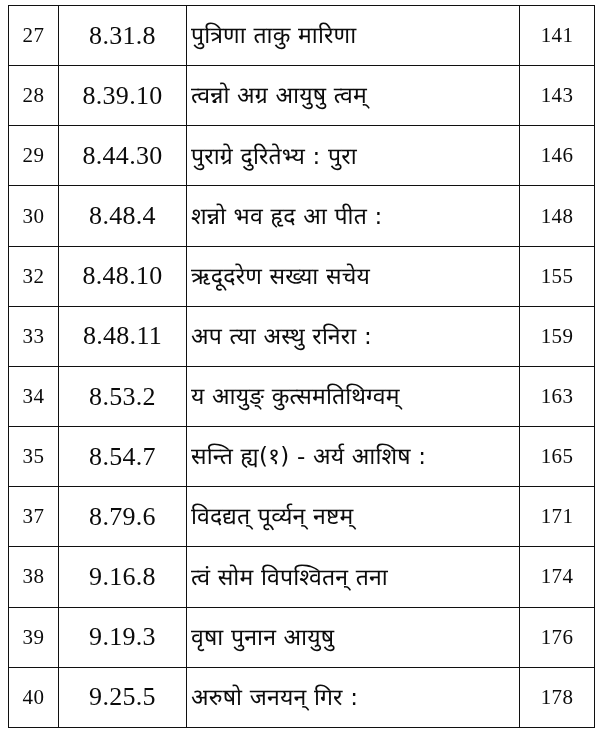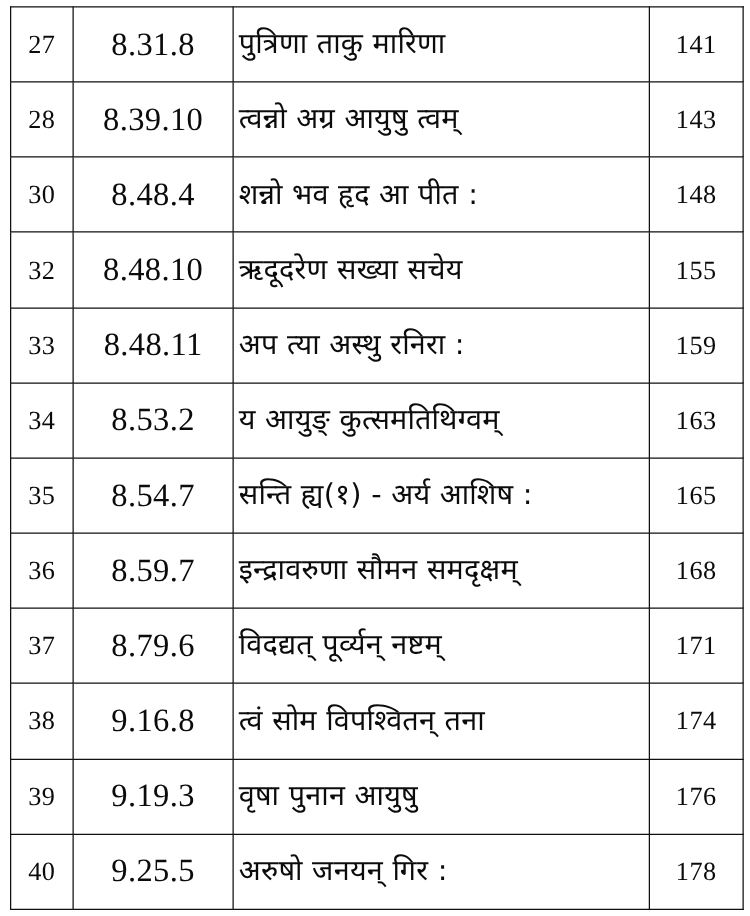--- a/index.html
+++ b/index.html
@@ -93,20 +93,26 @@
           <td class="cell-text">पुत्रिणा ताकु  मारिणा</td>
           <td class="cell-page">141</td>
         </tr>
         <tr class="index-row">
           <td class="cell-num">28</td>
           <td class="cell-ref">8.39.10</td>
           <td class="cell-text">त्वन्नो अग्र आयुषु त्वम्</td>
           <td class="cell-page">143</td>
         </tr>
         <tr class="index-row">
+          <td class="cell-num">29</td>
+          <td class="cell-ref">8.44.30</td>
+          <td class="cell-text">पुराग्रे  दुरितेभ्य :  पुरा</td>
+          <td class="cell-page">146</td>
+        </tr>
+        <tr class="index-row">
           <td class="cell-num">30</td>
           <td class="cell-ref">8.48.4</td>
           <td class="cell-text">शन्नो भव हृद आ पीत :</td>
           <td class="cell-page">148</td>
         </tr>
         <tr class="index-row">
           <td class="cell-num">32</td>
           <td class="cell-ref">8.48.10</td>
           <td class="cell-text">ऋदूदरेण सख्या  सचेय</td>
           <td class="cell-page">155</td>
@@ -123,26 +129,20 @@
           <td class="cell-text">य आयुङ् कुत्समतिथिग्वम्</td>
           <td class="cell-page">163</td>
         </tr>
         <tr class="index-row">
           <td class="cell-num">35</td>
           <td class="cell-ref">8.54.7</td>
           <td class="cell-text">सन्ति ह्य(१) - अर्य आशिष :</td>
           <td class="cell-page">165</td>
         </tr>
         <tr class="index-row">
-          <td class="cell-num">36</td>
-          <td class="cell-ref">8.59.7</td>
-          <td class="cell-text">इन्द्रावरुणा सौमन  समदृक्षम्</td>
-          <td class="cell-page">168</td>
-        </tr>
-        <tr class="index-row">
           <td class="cell-num">37</td>
           <td class="cell-ref">8.79.6</td>
           <td class="cell-text">विदद्यत् पूर्व्यन् नष्टम्</td>
           <td class="cell-page">171</td>
         </tr>
         <tr class="index-row">
           <td class="cell-num">38</td>
           <td class="cell-ref">9.16.8</td>
           <td class="cell-text">त्वं सोम विपश्वितन् तना</td>
           <td class="cell-page">174</td>

